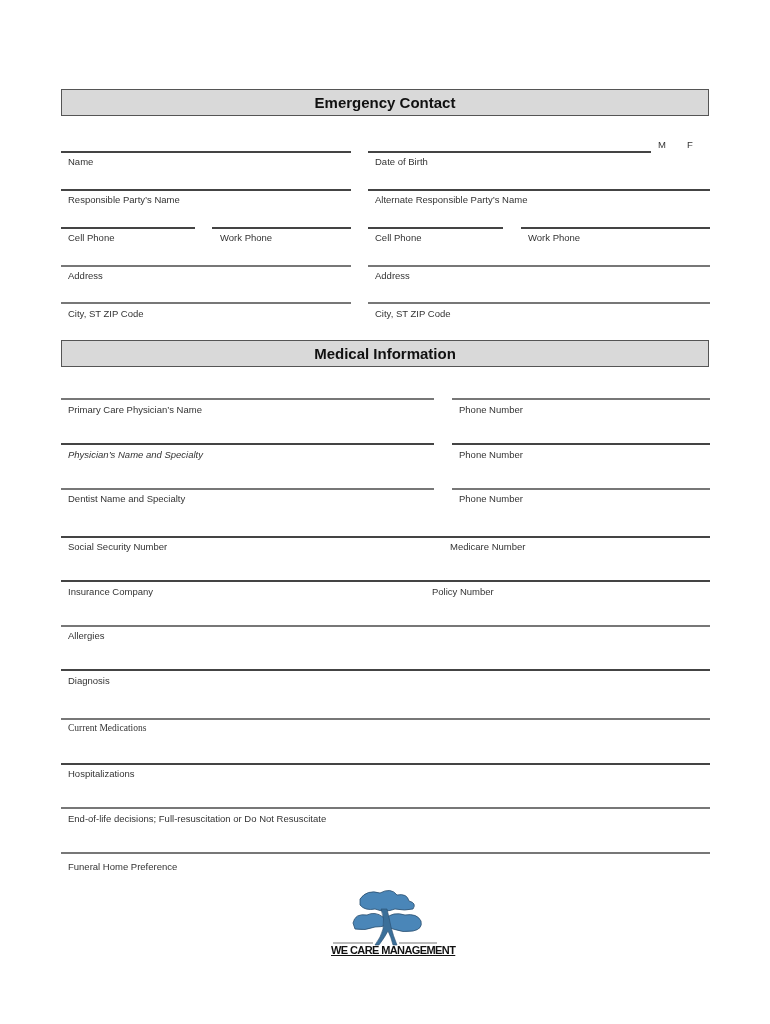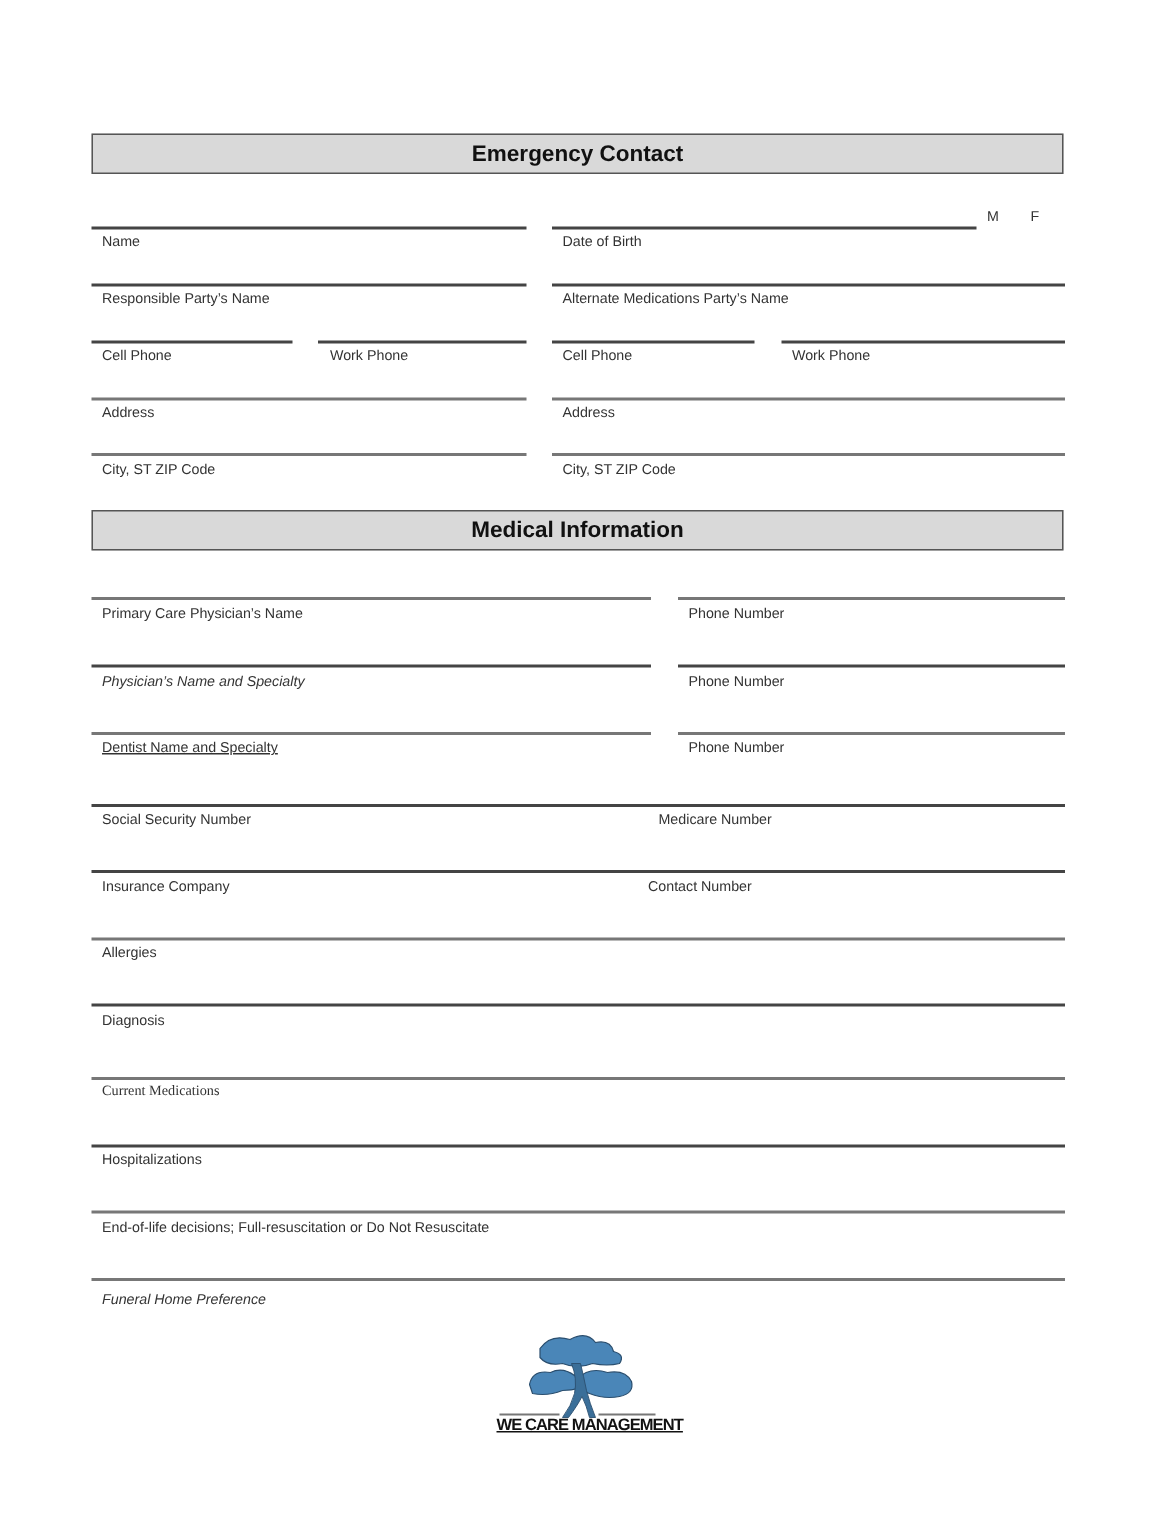--- a/index.html
+++ b/index.html
@@ -23,21 +23,21 @@
 <div class="line" style="left:61px;top:151px;width:290px;"></div>
 <div class="line" style="left:368px;top:151px;width:283px;"></div>
 <span class="lbl" style="left:658px;top:139px;">M</span>
 <span class="lbl" style="left:687px;top:139px;">F</span>
 <span class="lbl" style="left:68px;top:156px;">Name</span>
 <span class="lbl" style="left:375px;top:156px;">Date of Birth</span>
 
 <div class="line" style="left:61px;top:189px;width:290px;"></div>
 <div class="line" style="left:368px;top:189px;width:342px;"></div>
 <span class="lbl" style="left:68px;top:194px;">Responsible Party’s Name</span>
-<span class="lbl" style="left:375px;top:194px;">Alternate Medications Party’s Name</span>
+<span class="lbl" style="left:375px;top:194px;">Alternate Responsible Party’s Name</span>
 
 <div class="line" style="left:61px;top:227px;width:134px;"></div>
 <div class="line" style="left:212px;top:227px;width:139px;"></div>
 <div class="line" style="left:368px;top:227px;width:135px;"></div>
 <div class="line" style="left:521px;top:227px;width:189px;"></div>
 <span class="lbl" style="left:68px;top:232px;">Cell Phone</span>
 <span class="lbl" style="left:220px;top:232px;">Work Phone</span>
 <span class="lbl" style="left:375px;top:232px;">Cell Phone</span>
 <span class="lbl" style="left:528px;top:232px;">Work Phone</span>
 
@@ -58,48 +58,48 @@
 <span class="lbl" style="left:68px;top:404px;">Primary Care Physician’s Name</span>
 <span class="lbl" style="left:459px;top:404px;">Phone Number</span>
 
 <div class="line" style="left:61px;top:443px;width:373px;"></div>
 <div class="line" style="left:452px;top:443px;width:258px;"></div>
 <span class="lbl" style="left:68px;top:449px;font-style:italic;">Physician’s Name and Specialty</span>
 <span class="lbl" style="left:459px;top:449px;">Phone Number</span>
 
 <div class="line g" style="left:61px;top:488px;width:373px;"></div>
 <div class="line g" style="left:452px;top:488px;width:258px;"></div>
-<span class="lbl" style="left:68px;top:493px;text-decoration:underline;">Dentist Name and Specialty</span>
+<span class="lbl" style="left:68px;top:493px;">Dentist Name and Specialty</span>
 <span class="lbl" style="left:459px;top:493px;">Phone Number</span>
 
 <div class="line" style="left:61px;top:536px;width:649px;"></div>
 <span class="lbl" style="left:68px;top:541px;">Social Security Number</span>
-<span class="lbl" style="left:439px;top:541px;">Medicare Number</span>
+<span class="lbl" style="left:450px;top:541px;">Medicare Number</span>
 
 <div class="line" style="left:61px;top:580px;width:649px;"></div>
 <span class="lbl" style="left:68px;top:586px;">Insurance Company</span>
-<span class="lbl" style="left:432px;top:586px;">Contact Number</span>
+<span class="lbl" style="left:432px;top:586px;">Policy Number</span>
 
 <div class="line g" style="left:61px;top:625px;width:649px;"></div>
 <span class="lbl" style="left:68px;top:630px;">Allergies</span>
 
 <div class="line" style="left:61px;top:669px;width:649px;"></div>
 <span class="lbl" style="left:68px;top:675px;">Diagnosis</span>
 
 <div class="line g" style="left:61px;top:718px;width:649px;"></div>
 <span class="lbl" style="left:68px;top:723px;font-family:Liberation Serif, serif;">Current Medications</span>
 
 <div class="line" style="left:61px;top:763px;width:649px;"></div>
 <span class="lbl" style="left:68px;top:768px;">Hospitalizations</span>
 
 <div class="line g" style="left:61px;top:807px;width:649px;"></div>
 <span class="lbl" style="left:68px;top:813px;">End-of-life decisions;  Full-resuscitation or Do Not Resuscitate</span>
 
 <div class="line g" style="left:61px;top:852px;width:649px;"></div>
-<span class="lbl" style="left:68px;top:861px;font-style:italic;">Funeral Home Preference</span>
+<span class="lbl" style="left:68px;top:861px;">Funeral Home Preference</span>
 
 <svg class="logo" viewBox="0 0 120 75">
   <path d="M35 14 Q42 4 55 8 Q66 2 72 10 Q82 8 84 16 Q92 18 88 24 Q80 26 70 24 Q60 28 50 24 Q40 26 35 20 Z" fill="#4a86b8" stroke="#2a4e6e" stroke-width="0.8"></path>
   <path d="M28 38 Q30 28 42 30 Q50 26 58 32 Q66 30 70 36 Q62 42 50 42 Q40 46 30 44 Z" fill="#4a86b8" stroke="#2a4e6e" stroke-width="0.8"></path>
   <path d="M60 34 Q68 26 80 30 Q92 28 96 36 Q98 44 88 46 Q78 48 68 44 Q60 42 60 34 Z" fill="#4a86b8" stroke="#2a4e6e" stroke-width="0.8"></path>
   <path d="M56 24 Q60 34 58 44 Q56 52 50 60 L54 60 Q60 52 63 46 Q66 52 68 60 L72 60 Q68 50 66 42 Q64 32 62 24 Z" fill="#3b6f99" stroke="#2a4e6e" stroke-width="0.6"></path>
   <line x1="8" y1="58" x2="48" y2="58" stroke="#777" stroke-width="1.2"></line>
   <line x1="74" y1="58" x2="112" y2="58" stroke="#777" stroke-width="1.2"></line>
 </svg>
 <span class="logo-text">WE CARE MANAGEMENT</span>

